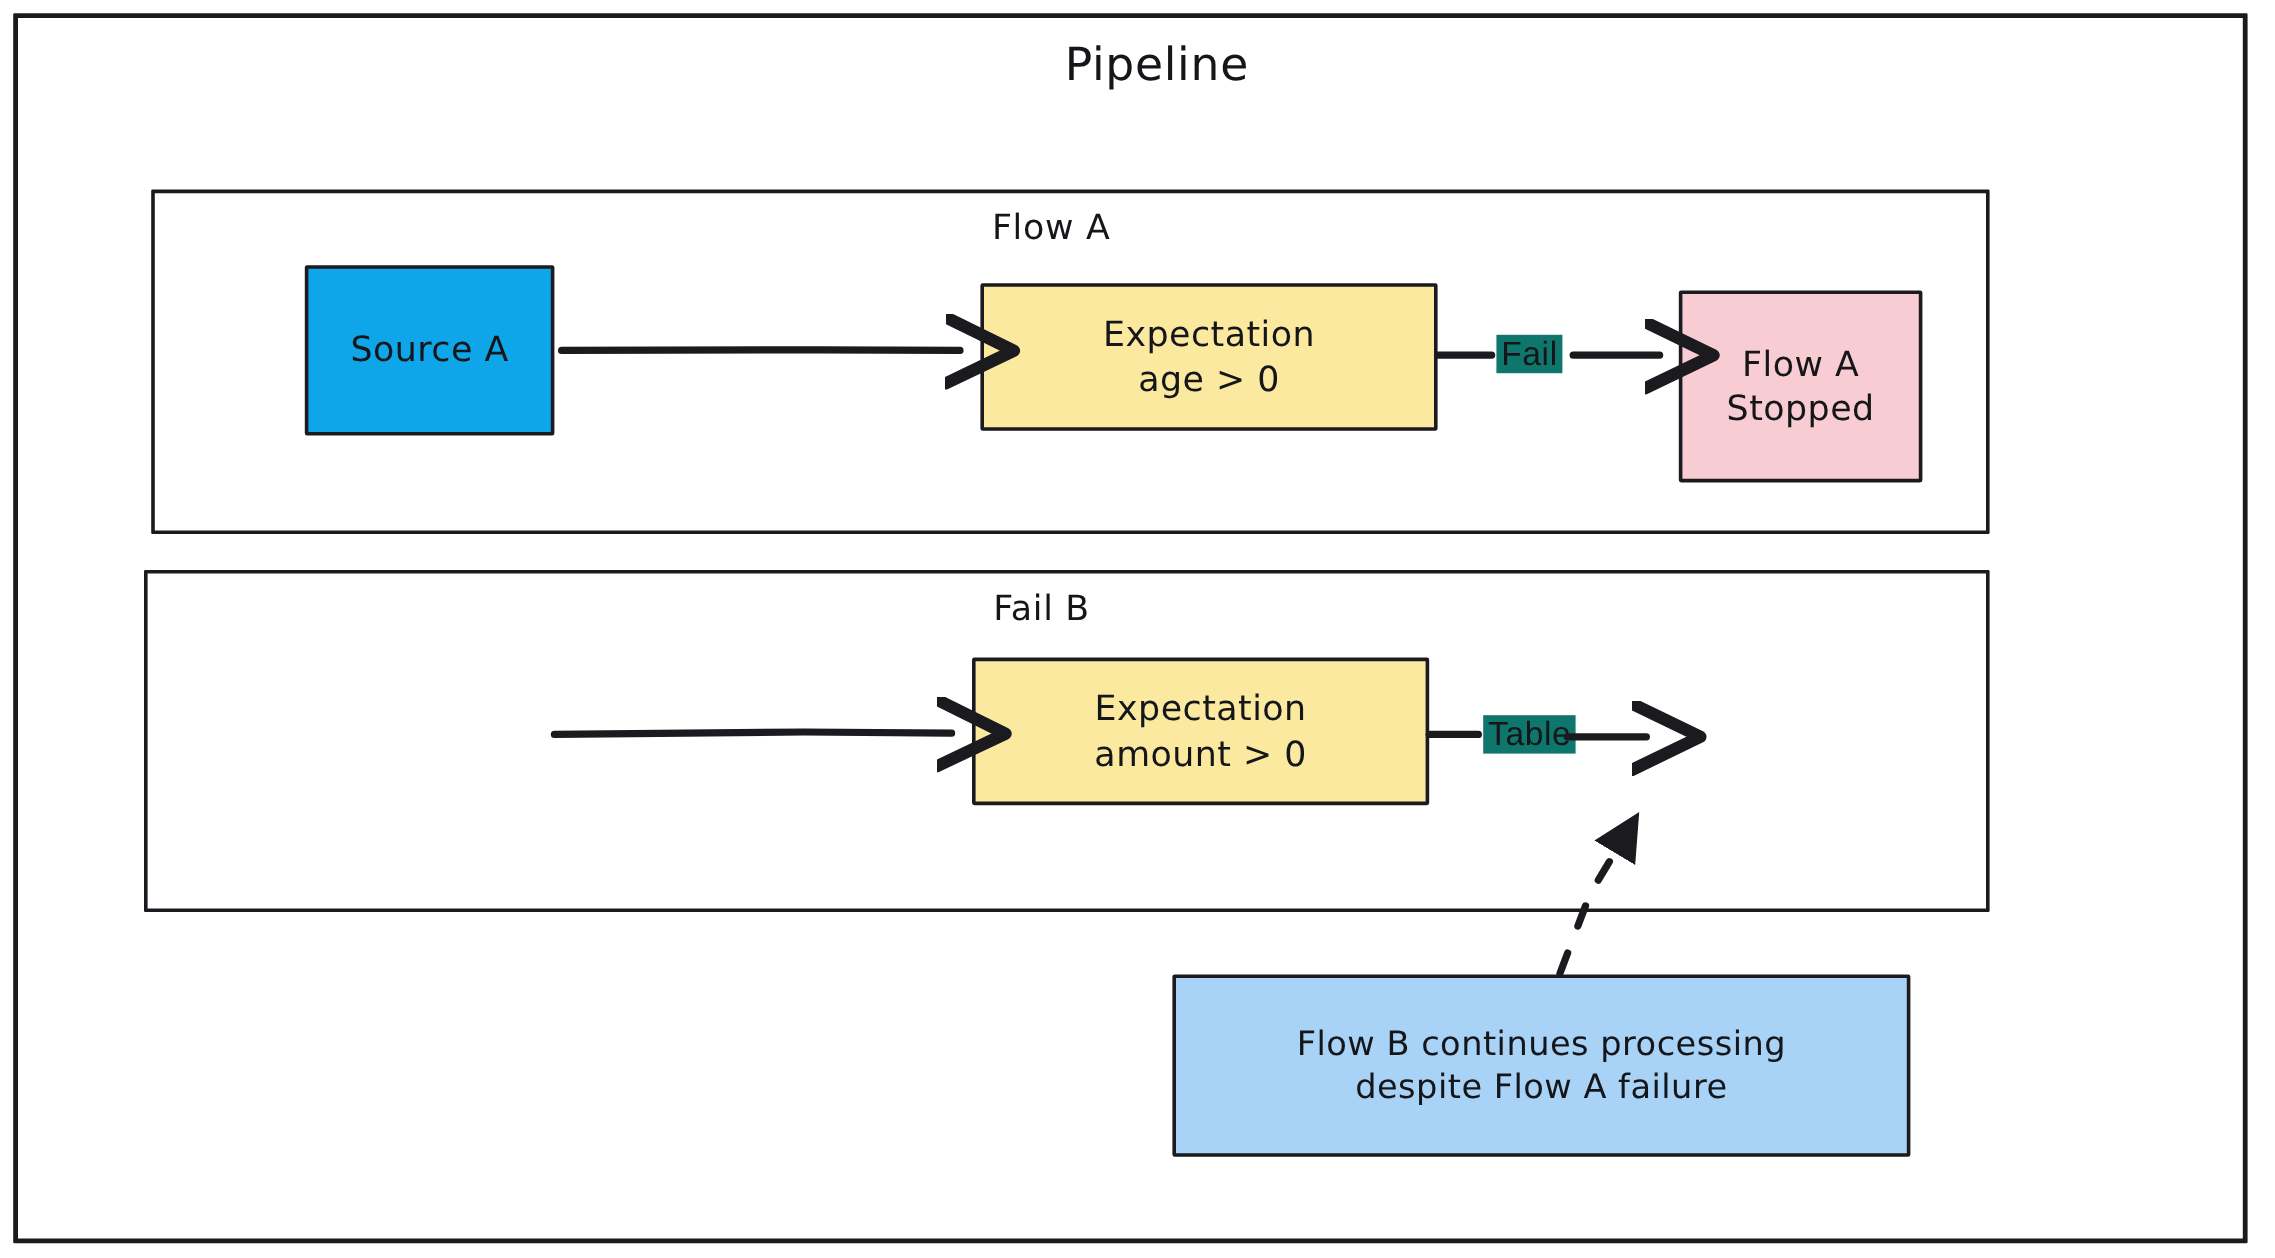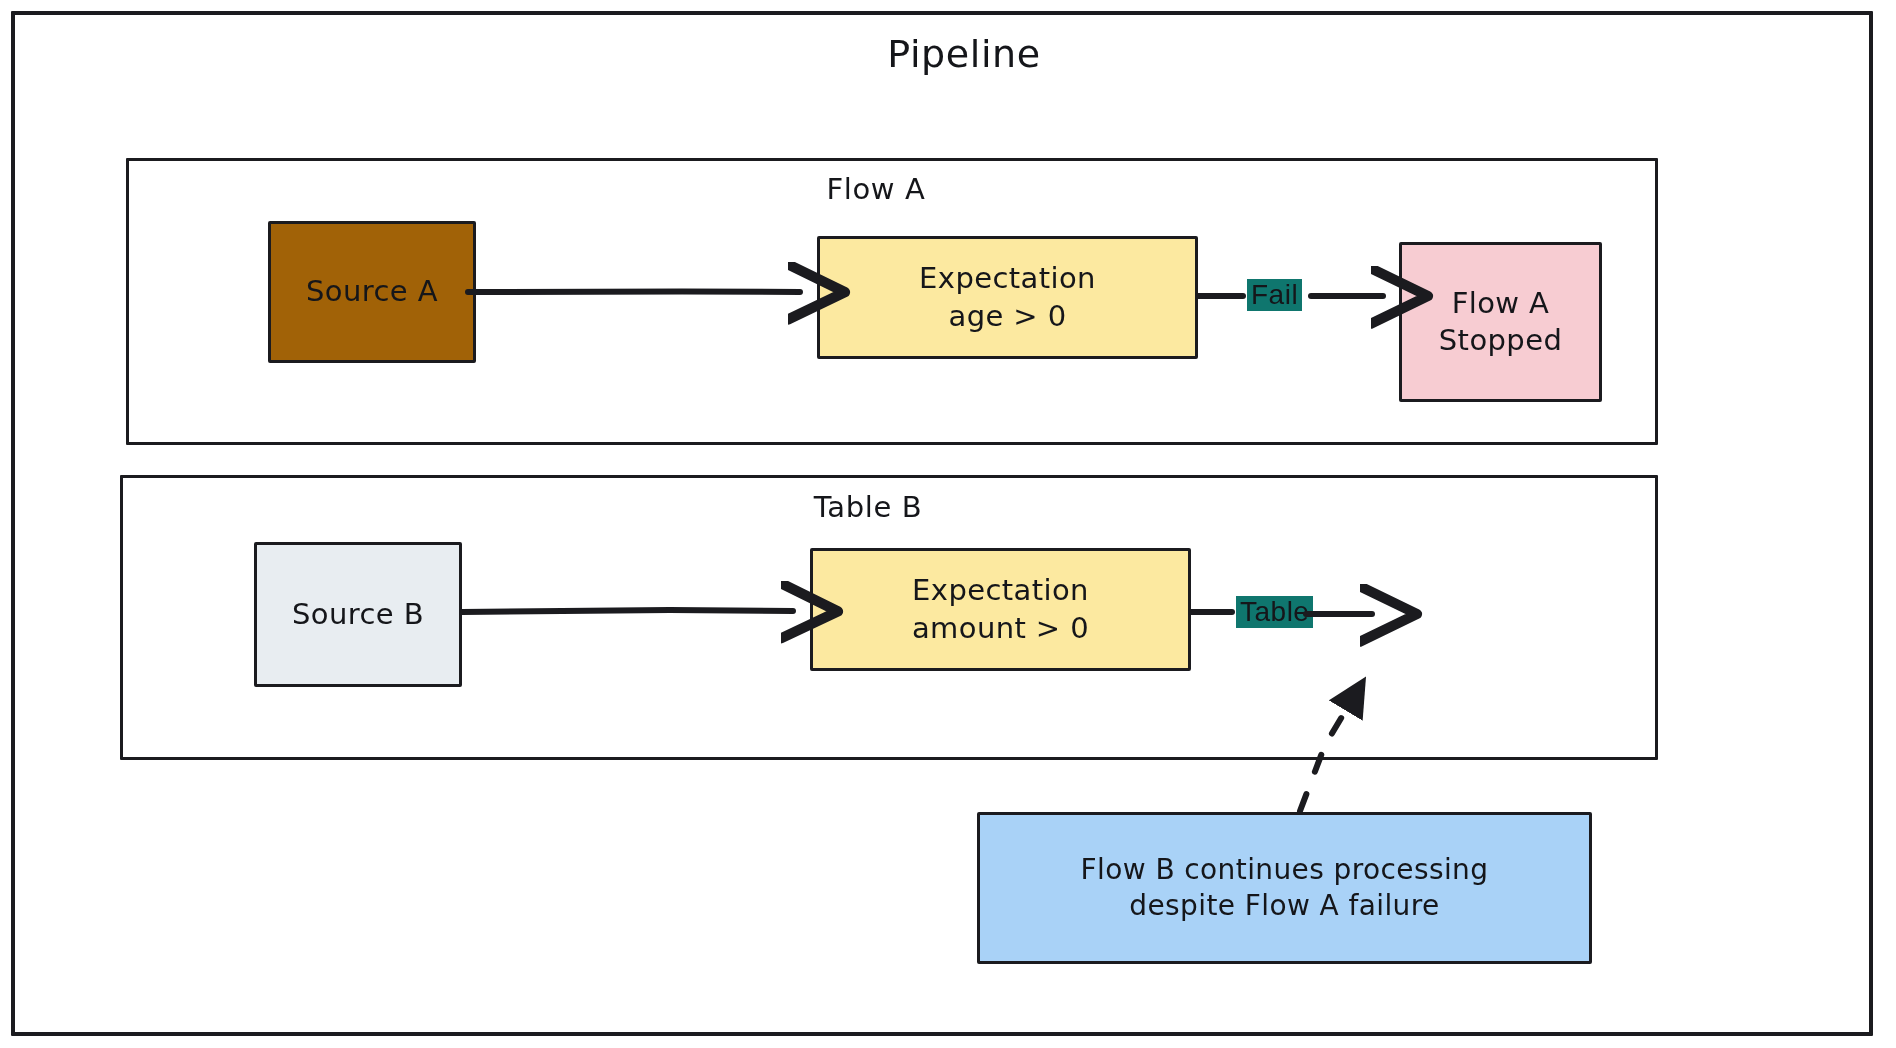--- a/index.html
+++ b/index.html
@@ -81,35 +81,34 @@
 <div id="canvas">
 
   <div class="group-frame outer-frame" style="left:11px; top:11px; width:1862px; height:1025px;"></div>
 
   <div class="caption title-text" style="left:0px; top:32px; width:1896px;">Pipeline</div>
 
   <div class="group-frame" style="left:126px; top:158px; width:1532px; height:287px;"></div>
 
   <div class="caption group-title" style="left:760px; top:172px; width:200px;">Flow A</div>
 
-  <div class="node node-text" style="left:268px; top:221px; width:208px; height:142px; background:#a16207;">Source A</div>
+  <div class="node node-text" style="left:254px; top:221px; width:208px; height:142px; background:#0ea5e9;">Source A</div>
 
   <div class="node node-text" style="left:817px; top:236px; width:381px; height:123px; background:#fce9a0;">Expectation
 age &gt; 0</div>
 
   <div class="node node-text" style="left:1399px; top:242px; width:203px; height:160px; background:#f7ccd2;">Flow A
 Stopped</div>
 
   <div class="edge-label edge-text" style="left:1247px; top:279px;">Fail</div>
 
   <div class="group-frame" style="left:120px; top:475px; width:1538px; height:285px;"></div>
 
-  <div class="caption group-title" style="left:752px; top:490px; width:200px;">Table B</div>
+  <div class="caption group-title" style="left:752px; top:490px; width:200px;">Fail B</div>
 
-  <div class="node node-text" style="left:254px; top:542px; width:208px; height:145px; background:#e8edf1;">Source B</div>
 
   <div class="node node-text" style="left:810px; top:548px; width:381px; height:123px; background:#fce9a0;">Expectation
 amount &gt; 0</div>
 
 
   <div class="edge-label edge-text" style="left:1236px; top:596px;">Table</div>
 
   <div class="node note-text" style="left:977px; top:812px; width:615px; height:152px; background:#a9d2f7;">Flow B continues processing
 despite Flow A failure</div>
 

